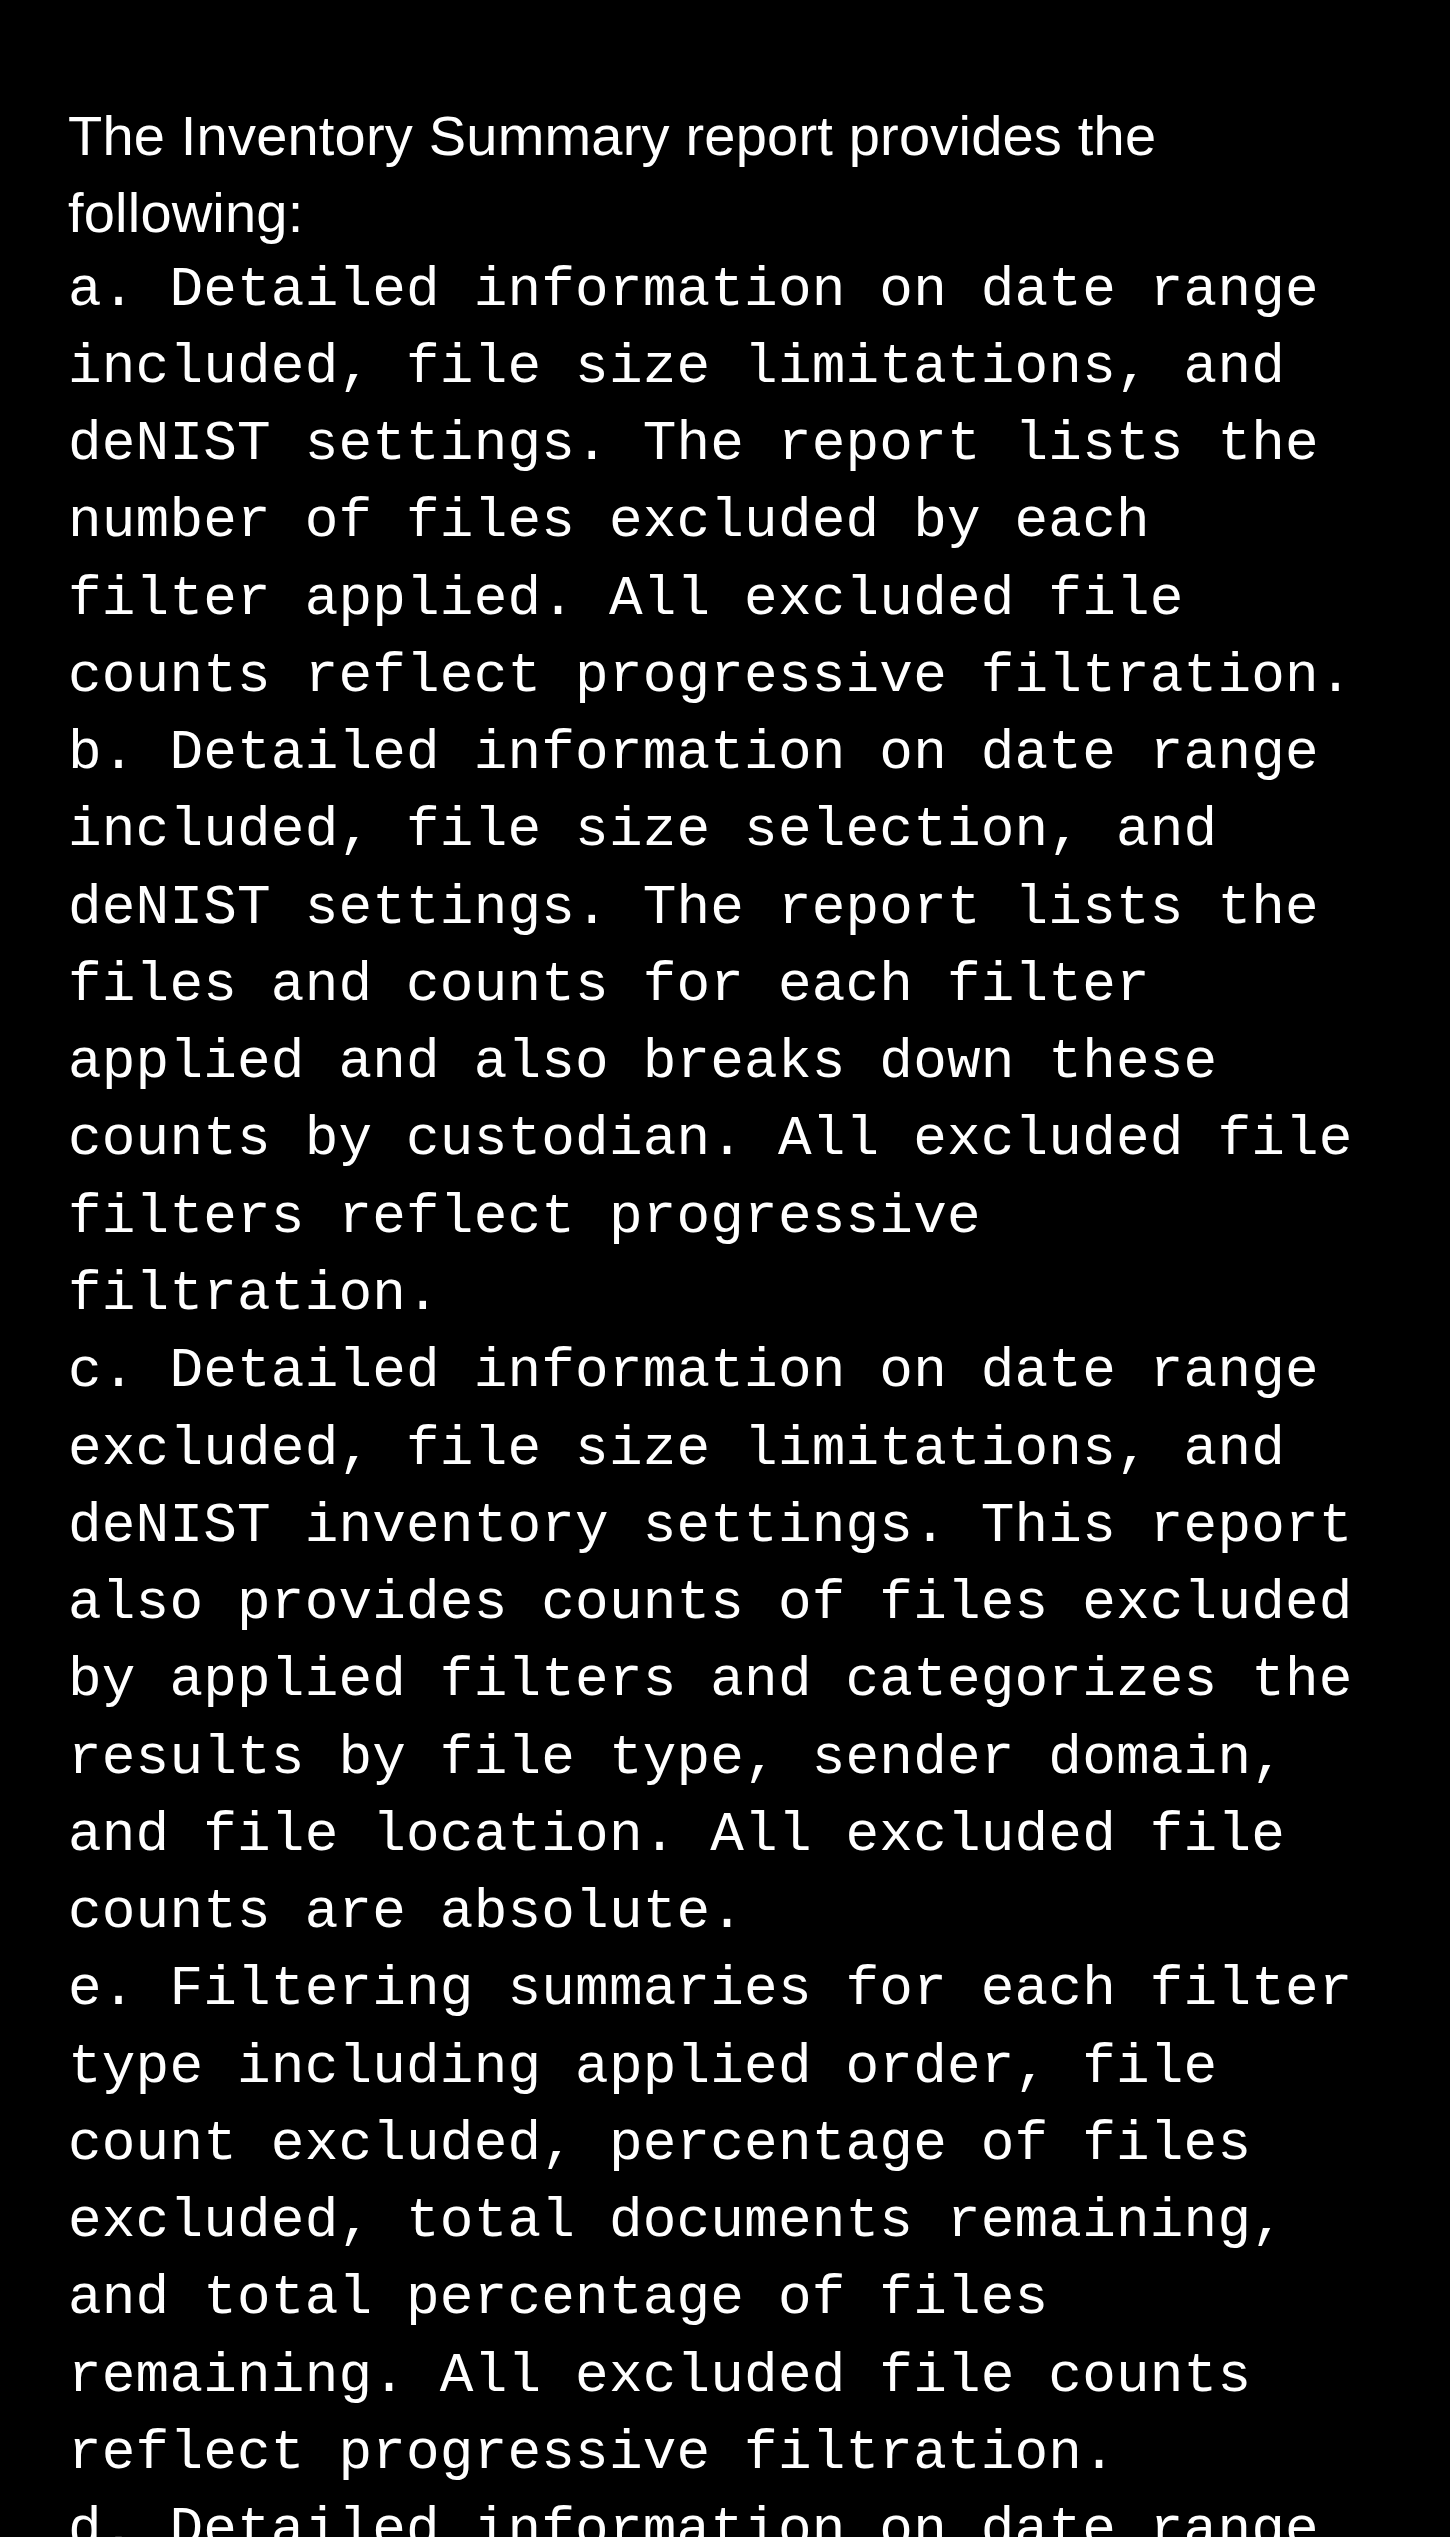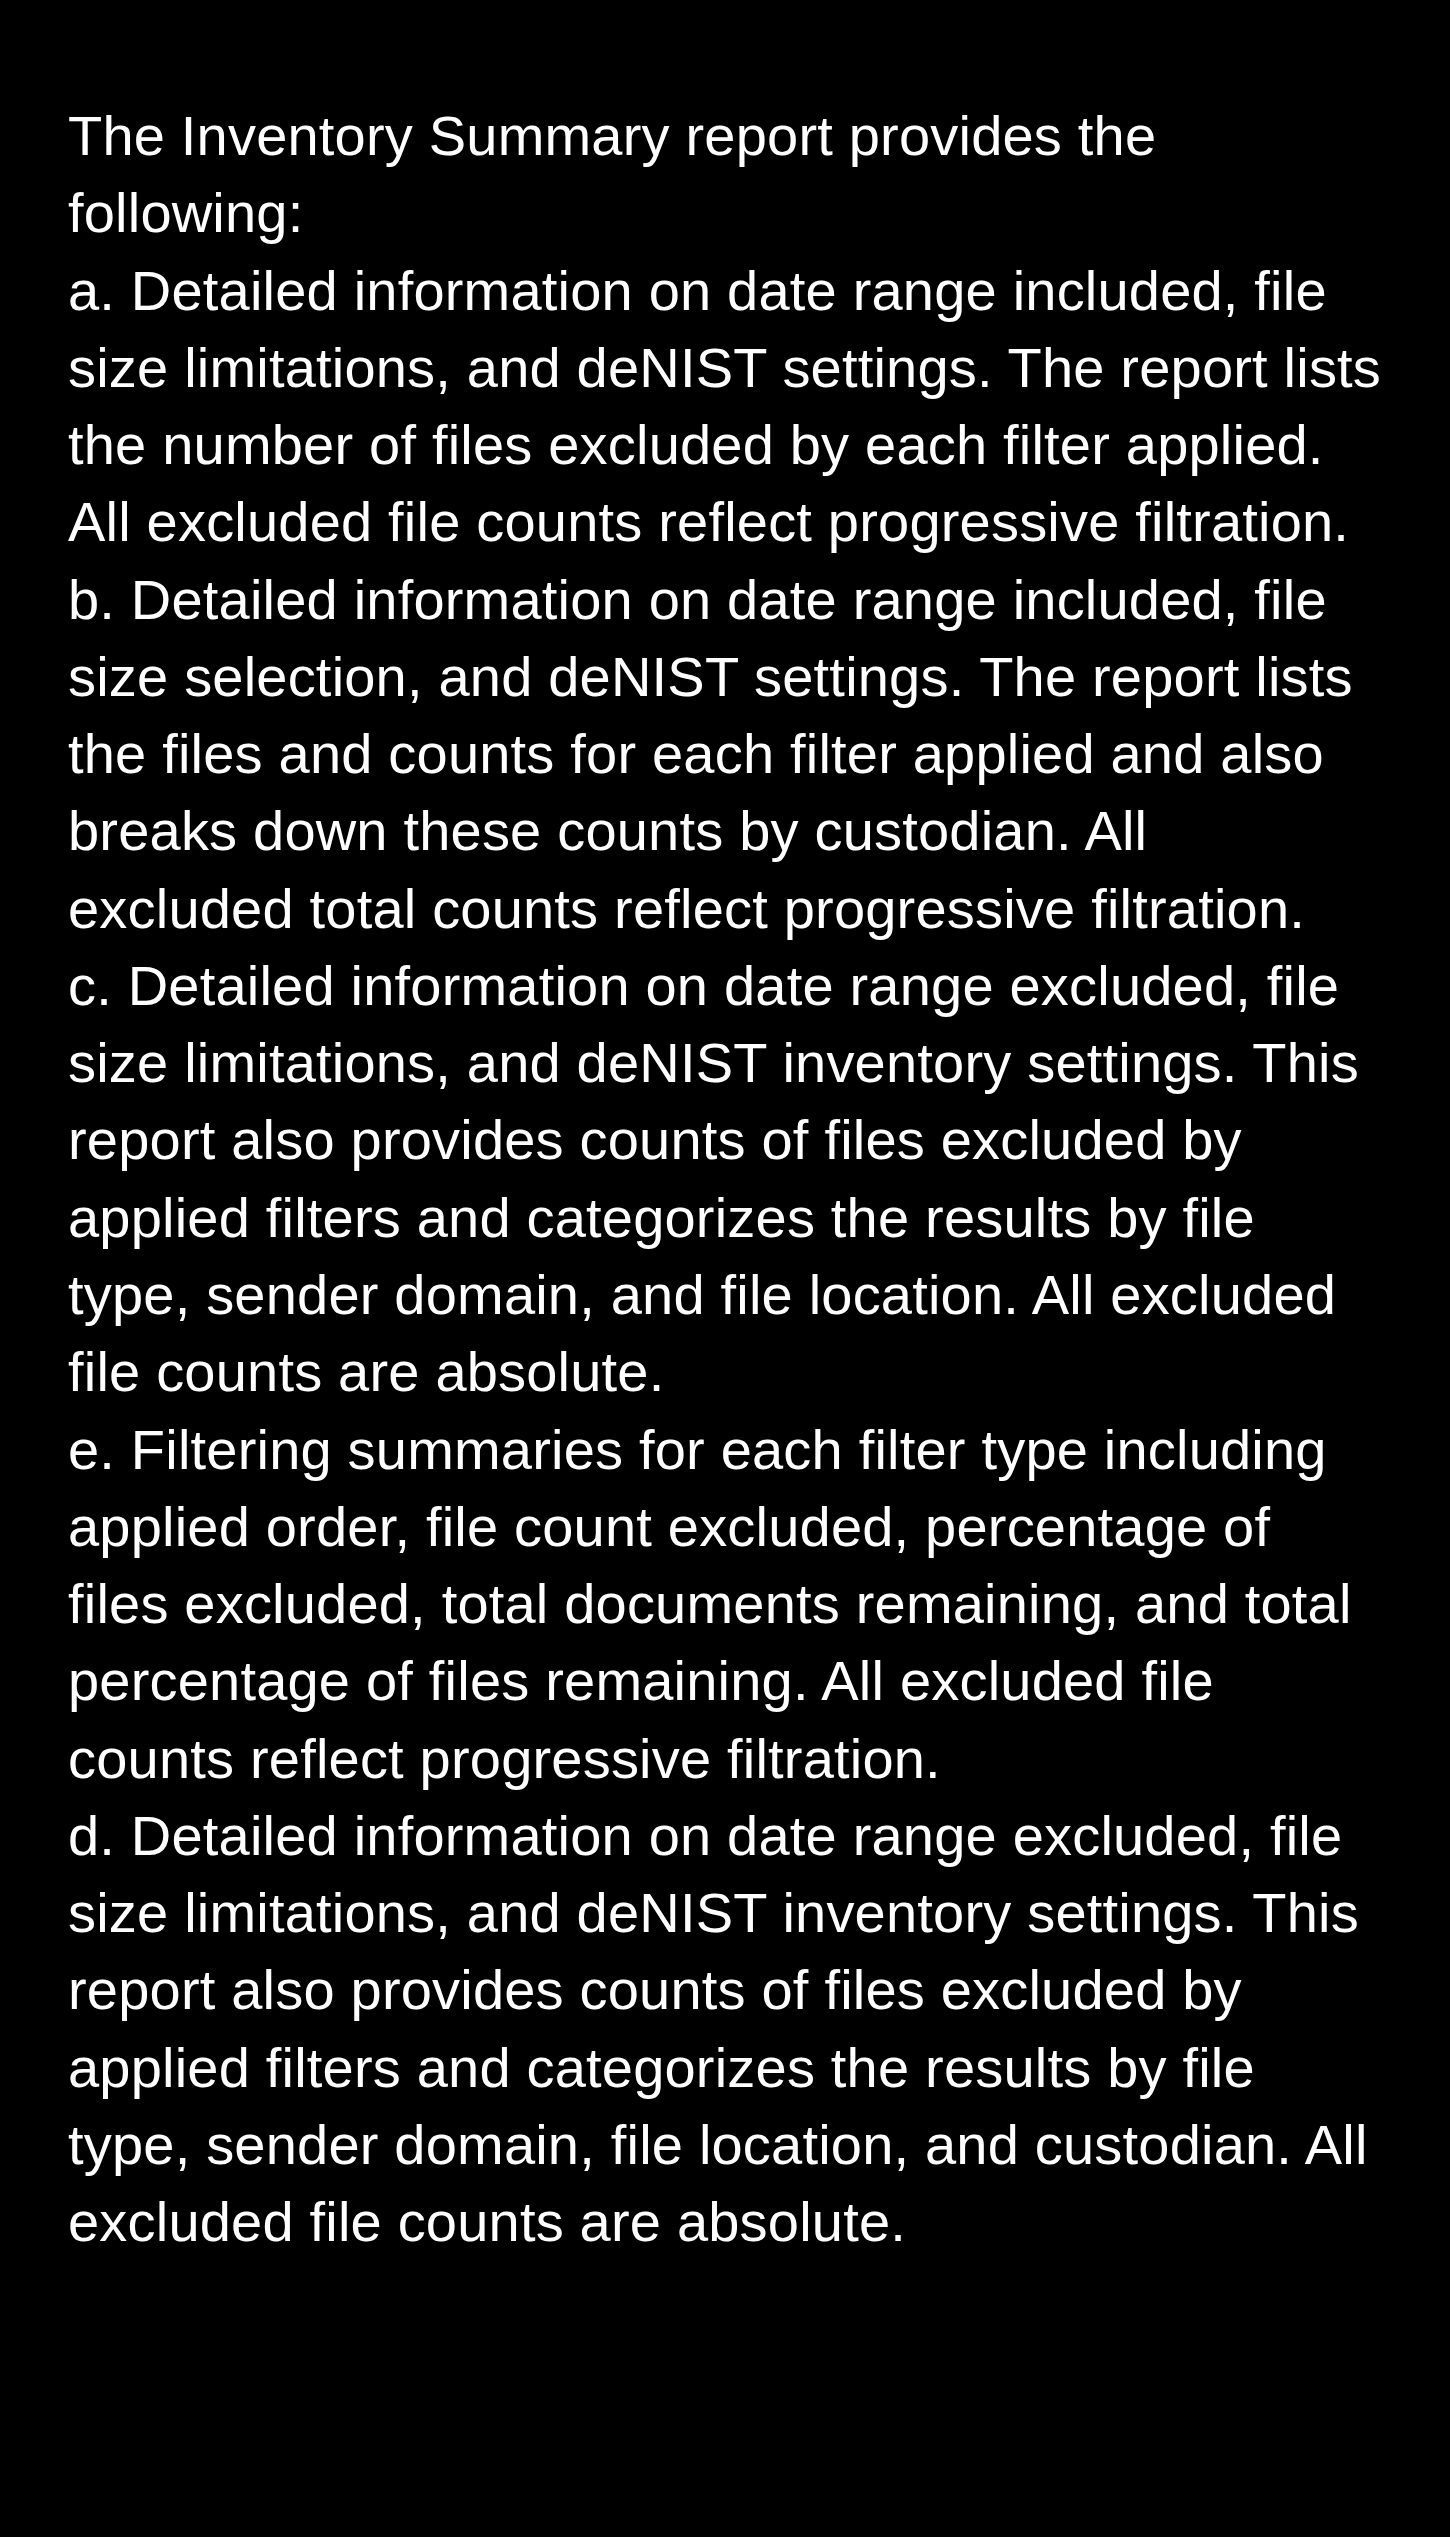--- a/index.html
+++ b/index.html
@@ -19,26 +19,27 @@
       font-size: 56px;
       line-height: 1.38;
       letter-spacing: 0.2px;
       font-weight: 400;
     }
     .intro {
       margin-bottom: 0;
     }
     .option {
       margin-bottom: 0;
+      font-family: Liberation Mono, monospace;
     }
   </style>
 </head>
 <body>
 
 <div class="content">
   <div class="intro">The Inventory Summary report provides the following:</div>
   <div class="option">a. Detailed information on date range included, file size limitations, and deNIST settings. The report lists the number of files excluded by each filter applied. All excluded file counts reflect progressive filtration.</div>
-  <div class="option">b. Detailed information on date range included, file size selection, and deNIST settings. The report lists the files and counts for each filter applied and also breaks down these counts by custodian. All excluded total counts reflect progressive filtration.</div>
+  <div class="option">b. Detailed information on date range included, file size selection, and deNIST settings. The report lists the files and counts for each filter applied and also breaks down these counts by custodian. All excluded file filters reflect progressive filtration.</div>
   <div class="option">c. Detailed information on date range excluded, file size limitations, and deNIST inventory settings. This report also provides counts of files excluded by applied filters and categorizes the results by file type, sender domain, and file location. All excluded file counts are absolute.</div>
   <div class="option">e. Filtering summaries for each filter type including applied order, file count excluded, percentage of files excluded, total documents remaining, and total percentage of files remaining. All excluded file counts reflect progressive filtration.</div>
   <div class="option">d. Detailed information on date range excluded, file size limitations, and deNIST inventory settings. This report also provides counts of files excluded by applied filters and categorizes the results by file type, sender domain, file location, and custodian. All excluded file counts are absolute.</div>
 </div>
 
 
 </body></html>

